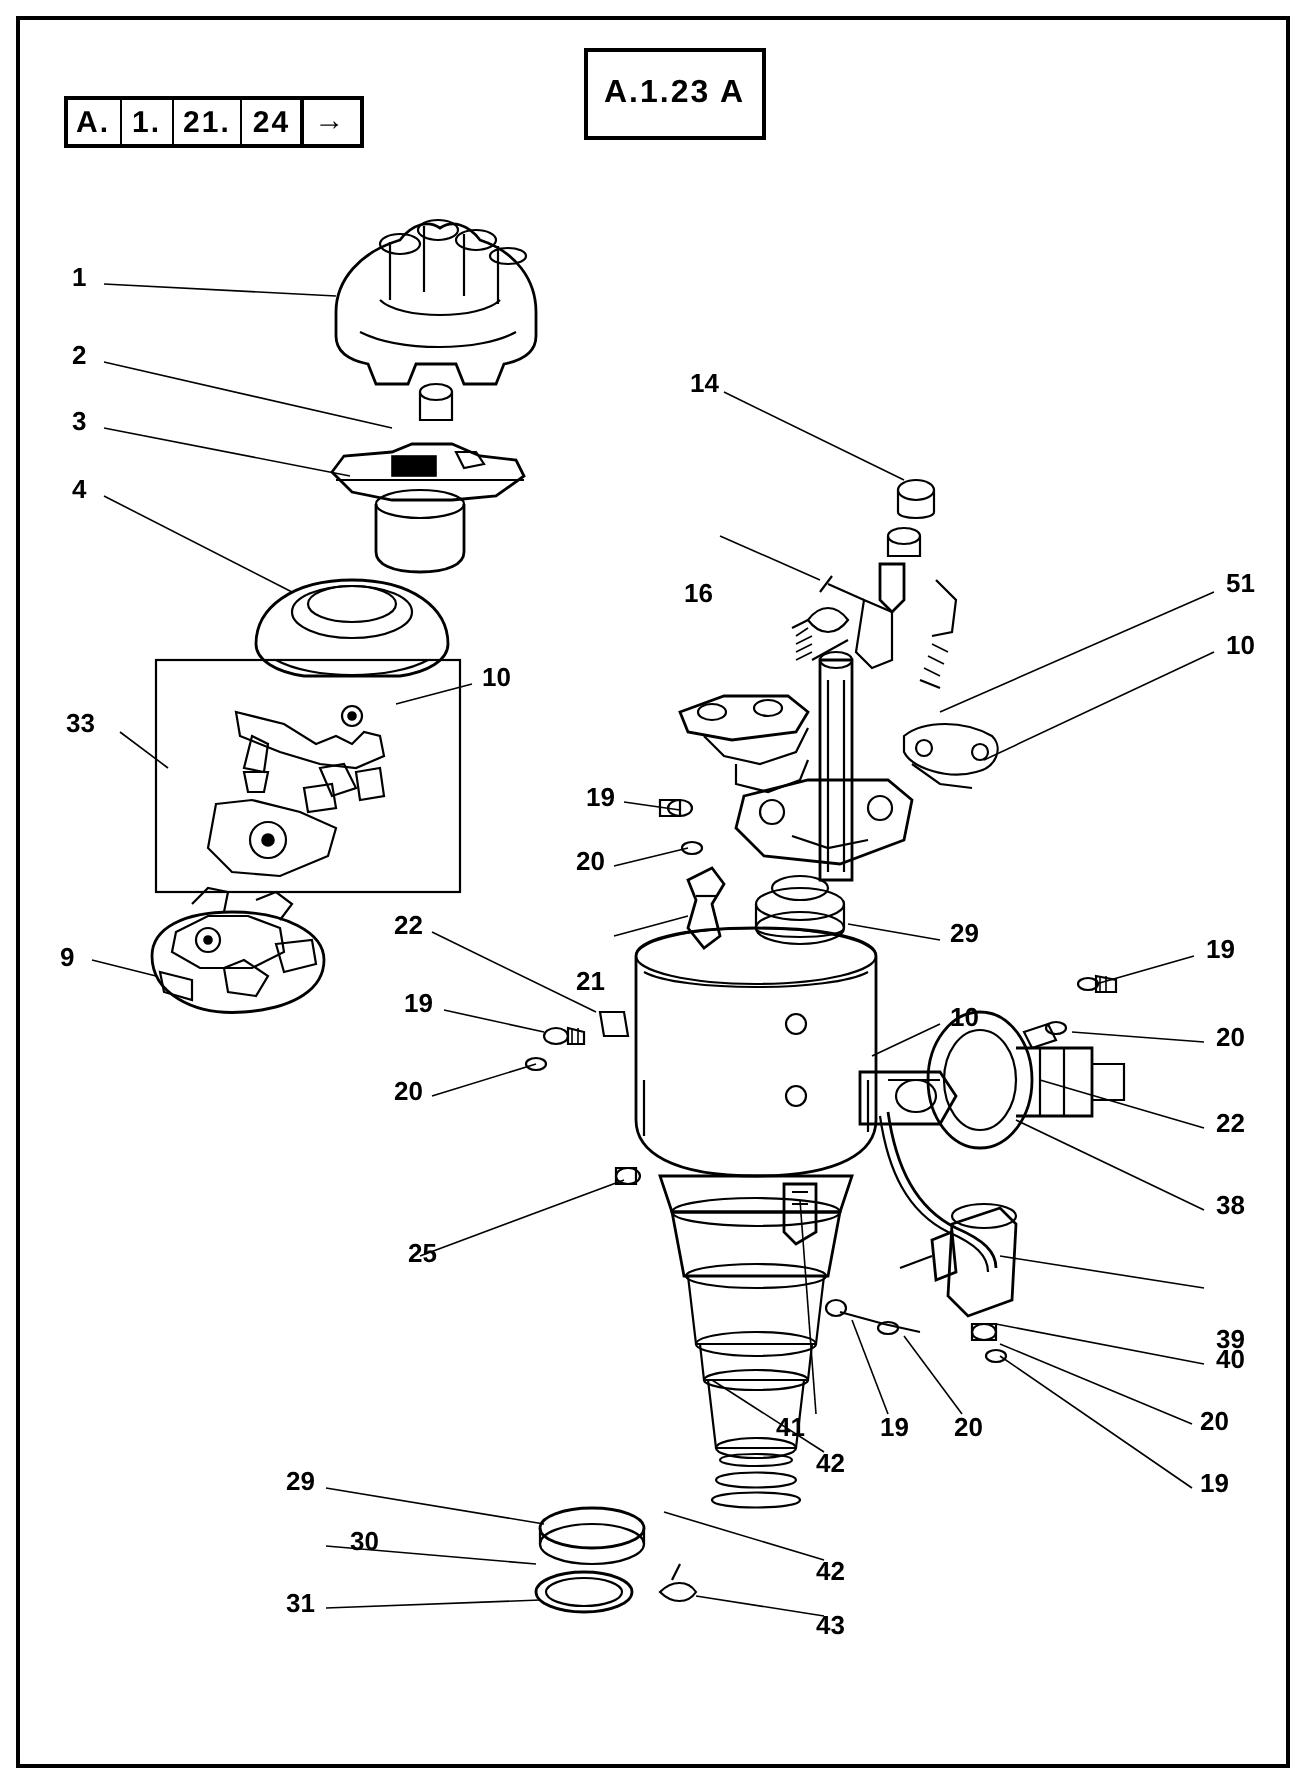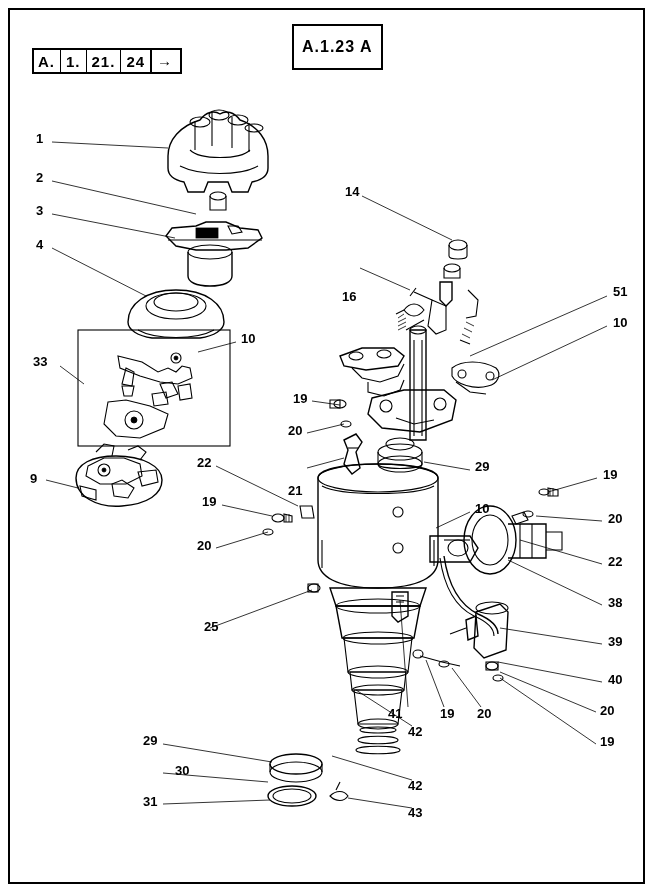--- a/index.html
+++ b/index.html
@@ -361,21 +361,21 @@
   <div class="lbl" style="left:345px; top:185px;">14</div>
   <div class="lbl" style="left:342px; top:258px;margin-top:32px;">16</div>
   <div class="lbl" style="left:475px; top:460px;">29</div>
   <div class="lbl" style="left:613px; top:285px;">51</div>
   <div class="lbl" style="left:613px; top:316px;">10</div>
   <div class="lbl" style="left:475px; top:502px;">10</div>
   <div class="lbl" style="left:603px; top:468px;">19</div>
   <div class="lbl" style="left:608px; top:512px;">20</div>
   <div class="lbl" style="left:608px; top:555px;">22</div>
   <div class="lbl" style="left:608px; top:596px;">38</div>
-  <div class="lbl" style="left:608px; top:635px;">39</div>
+  <div class="lbl" style="left:608px; top:663px;">39</div>
   <div class="lbl" style="left:608px; top:673px;">40</div>
   <div class="lbl" style="left:600px; top:704px;">20</div>
   <div class="lbl" style="left:600px; top:735px;">19</div>
   <div class="lbl" style="left:388px; top:707px;">41</div>
   <div class="lbl" style="left:440px; top:707px;">19</div>
   <div class="lbl" style="left:477px; top:707px;">20</div>
   <div class="lbl" style="left:408px; top:725px;">42</div>
   <div class="lbl" style="left:408px; top:779px;">42</div>
   <div class="lbl" style="left:408px; top:806px;">43</div>
 

